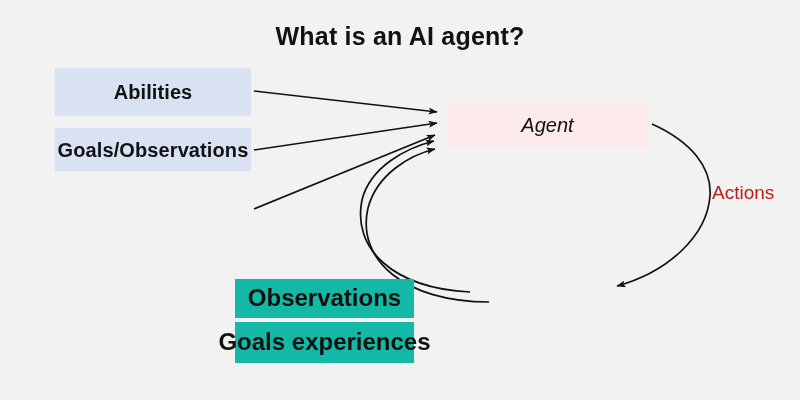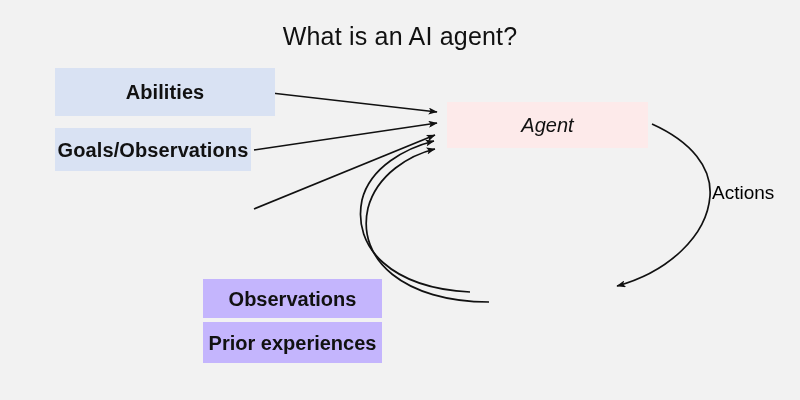--- a/index.html
+++ b/index.html
@@ -38,54 +38,55 @@
     font-weight: bold;
     line-height: 1.1;
     white-space: nowrap;
   }
   .box-input {
     background: #d9e2f3;
     font-size: 20px;
     letter-spacing: 0.1px;
   }
   .box-feedback {
-    background: #c4b5fd;
-    font-size: 20px;
+    background: #14b8a6;
+    font-size: 24px;
+    margin-left: 32px;
   }
   .box-agent {
     background: #fdeaea;
     font-size: 20px;
     font-weight: normal;
   }
   .ellipse-env {
     background: #fbf1d2;
     border-radius: 50%;
     font-size: 20px;
     font-weight: normal;
   }
   .edge-label {
     position: absolute;
-    color: #000000;
+    color: #b91c1c;
     font-size: 19px;
     font-weight: normal;
     white-space: nowrap;
   }
   #title {
     position: absolute;
     left: 0;
     top: 22px;
     width: 800px;
     text-align: center;
     font-size: 25px;
-    font-weight: normal;
+    font-weight: bold;
     color: #111111;
     letter-spacing: 0.2px;
   }
   
-  #node-abilities        { left: 55px;  top: 68px;  width: 220px; height: 48px; }
+  #node-abilities        { left: 55px;  top: 68px;  width: 196px; height: 48px; }
   #node-goals            { left: 55px;  top: 128px; width: 196px; height: 43px; }
   #node-prior            { left: 55px;  top: 188px; width: 196px; height: 45px; }
   #node-observations     { left: 203px; top: 279px; width: 179px; height: 39px; }
   #node-past-experiences { left: 203px; top: 322px; width: 179px; height: 41px; }
   #node-agent            { left: 447px; top: 102px; width: 201px; height: 46px; font-style: italic; }
   #node-environment      { left: 449px; top: 238px; width: 152px; height: 94px; }
   #label-actions         { left: 712px; top: 182px; }
 </style>
 </head>
 <body>
@@ -121,21 +122,21 @@
   <div class="node box-input" id="node-goals">
     <span>Goals/Observations</span>
   </div>
 
 
   <div class="node box-feedback" id="node-observations">
     <span>Observations</span>
   </div>
 
   <div class="node box-feedback" id="node-past-experiences">
-    <span>Prior experiences</span>
+    <span>Goals experiences</span>
   </div>
 
   <div class="node box-agent" id="node-agent">
     <span>Agent</span>
   </div>
 
 
   <div class="edge-label" id="label-actions">Actions</div>
 
 </div>

